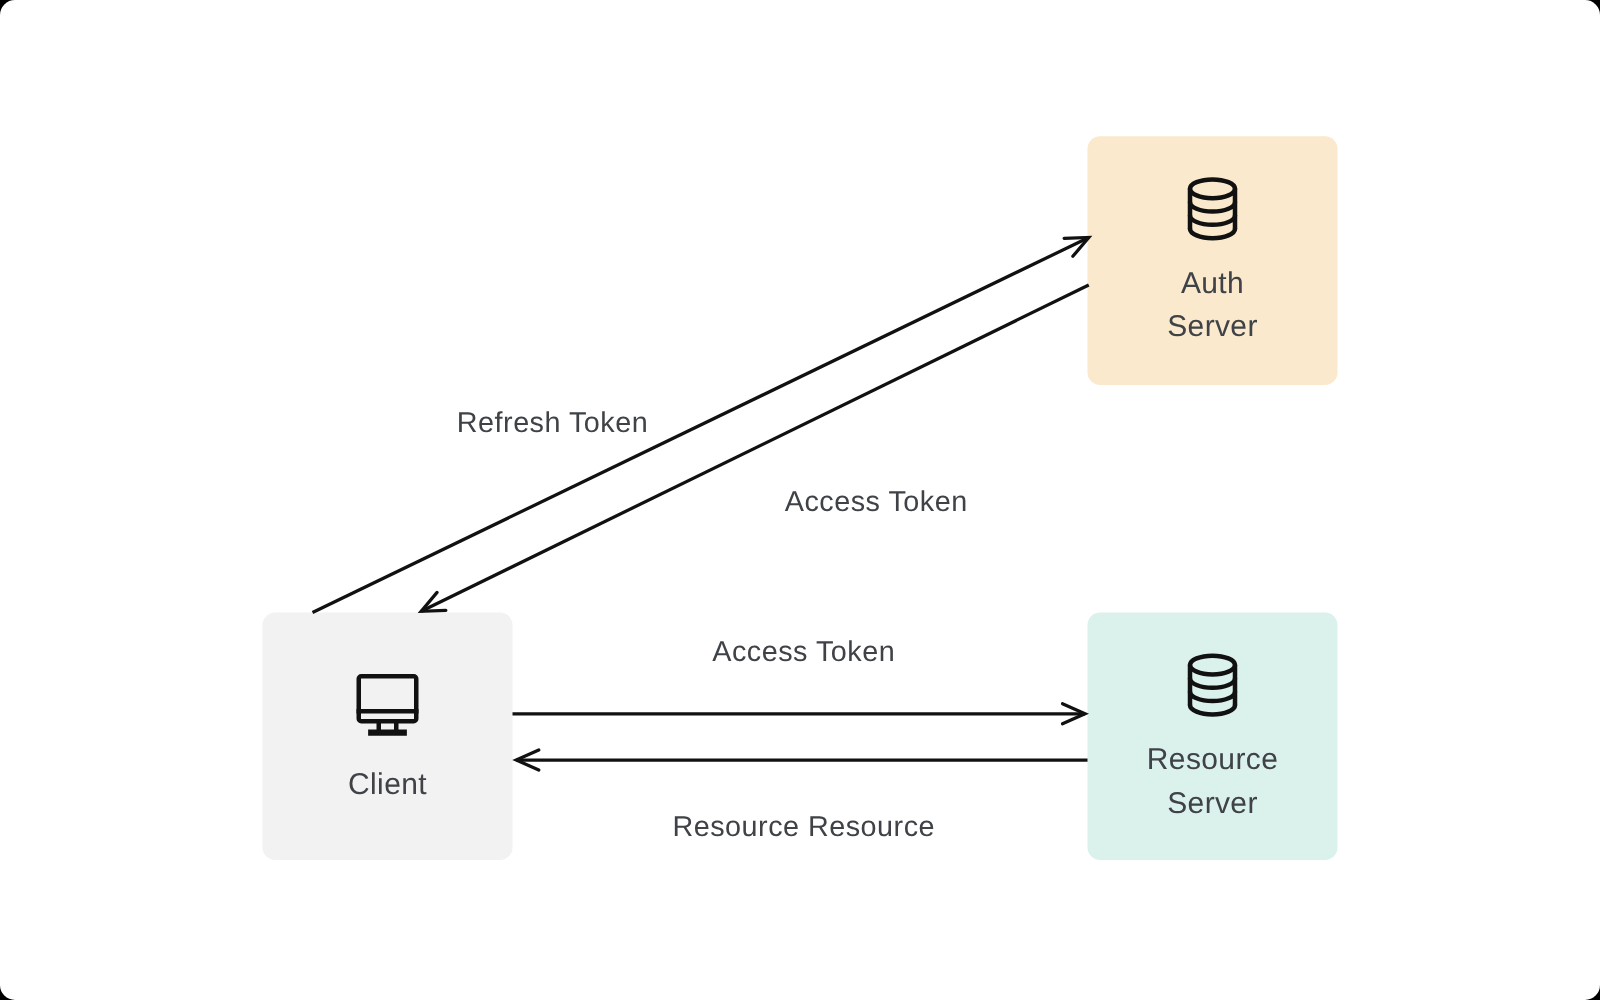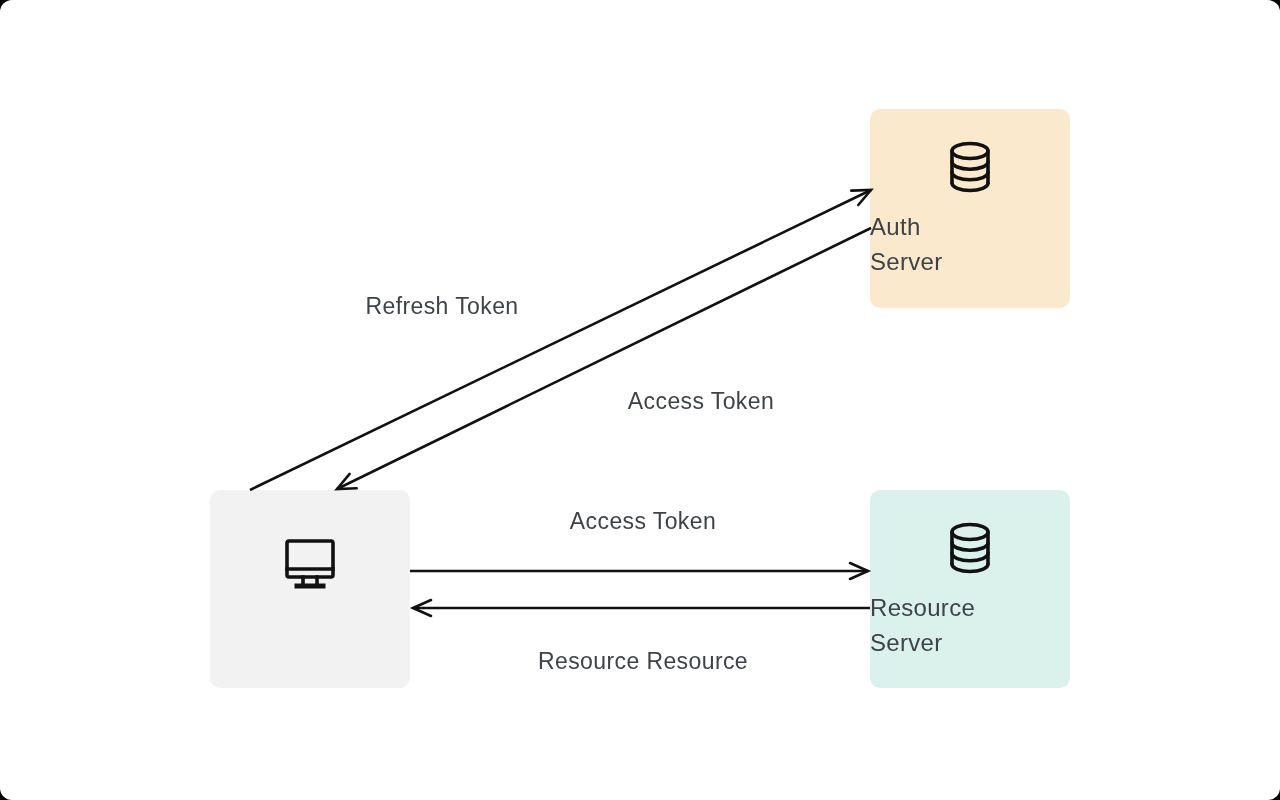--- a/index.html
+++ b/index.html
@@ -17,21 +17,21 @@
     font-family: "Liberation Sans", sans-serif;
   }
   .diagram-svg {
     position: absolute;
     left: 0;
     top: 0;
   }
   .node-label {
     position: absolute;
     width: 200px;
-    text-align: left;
+    text-align: center;
     font-size: 24px;
     line-height: 35px;
     letter-spacing: 0.3px;
     color: #3f4246;
     pointer-events: none;
   }
   .edge-label {
     position: absolute;
     transform: translate(-50%, -50%);
     font-size: 23px;
@@ -84,27 +84,30 @@
     <line x1="871" y1="228" x2="337" y2="489" stroke-width="2.6" marker-end="url(#arrowhead)" stroke="#111111"></line>
     <line x1="410" y1="571" x2="868" y2="571" stroke-width="2.6" marker-end="url(#arrowhead)" stroke="#111111"></line>
     <line x1="870" y1="608" x2="413" y2="608" stroke-width="2.6" marker-end="url(#arrowhead)" stroke="#111111"></line>
   </svg>
 
   <div class="node-label" style="left:870px; top:209px;">
     <div>Auth</div>
     <div>Server</div>
   </div>
 
+  <div class="node-label" style="left:210px; top:610px;">
+    <div>Client</div>
+  </div>
 
   <div class="node-label" style="left:870px; top:590px;">
     <div>Resource</div>
     <div>Server</div>
   </div>
 
-  <div class="edge-label" style="left:442px; top:306px;">Refresh Token</div>
+  <div class="edge-label" style="left:442px; top:338px;">Refresh Token</div>
 
   <div class="edge-label" style="left:701px; top:401px;">Access Token</div>
 
   <div class="edge-label" style="left:643px; top:521px;">Access Token</div>
 
   <div class="edge-label" style="left:643px; top:661px;">Resource Resource</div>
 
 </div>
 
 </body></html>

